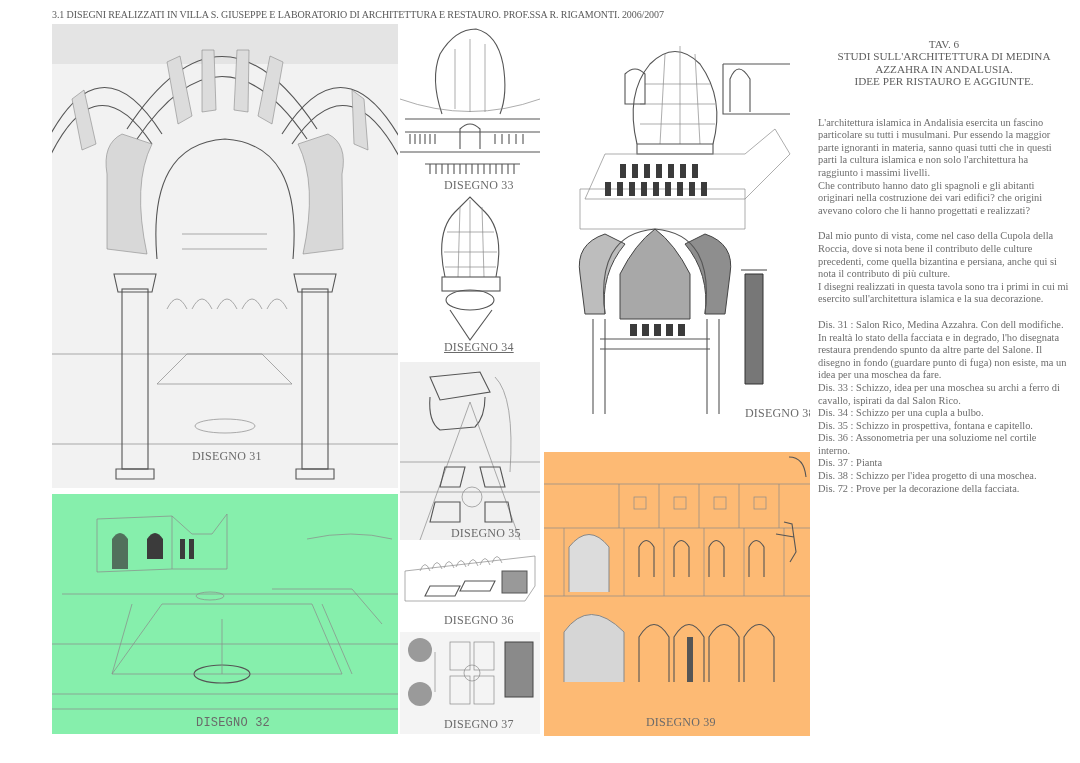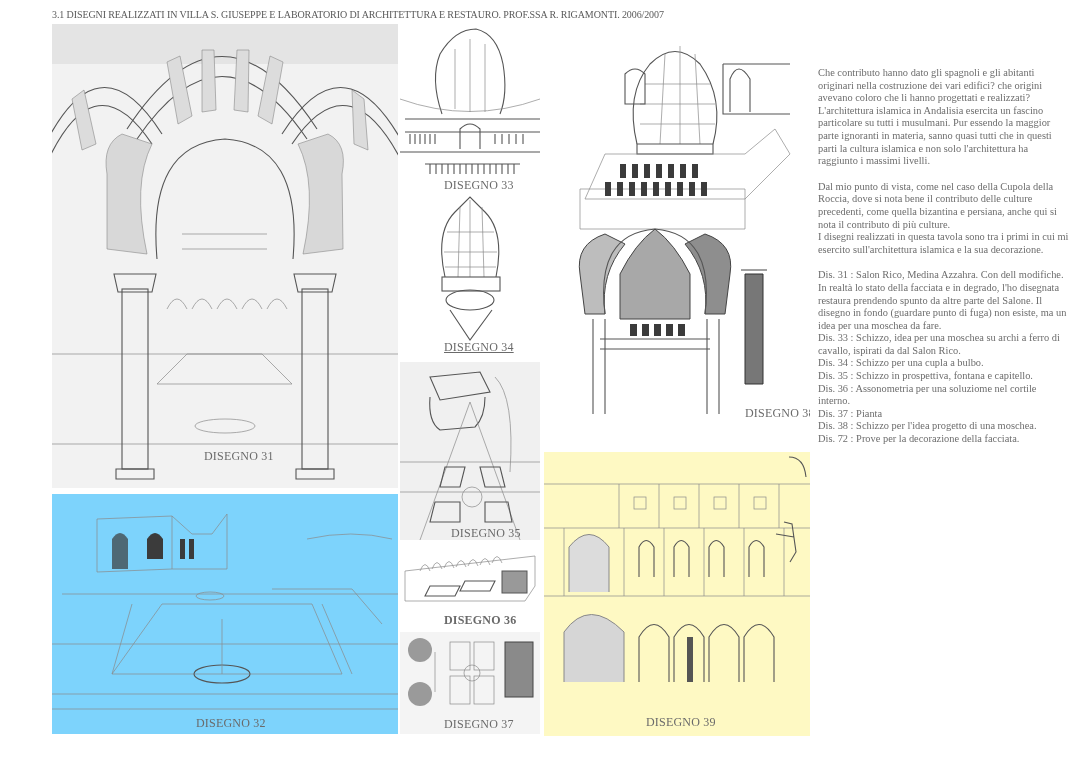--- a/index.html
+++ b/index.html
@@ -50,24 +50,24 @@
       <ellipse cx="173" cy="402" rx="30" ry="7"></ellipse>
       <path d="M0 330 L346 330 M0 420 L346 420"></path>
     </g>
     <g class="stroke">
       <rect x="70" y="265" width="26" height="180"></rect>
       <rect x="250" y="265" width="26" height="180"></rect>
       <path d="M62 250 L104 250 L100 268 L66 268Z M242 250 L284 250 L280 268 L246 268Z"></path>
       <path d="M64 445 L102 445 L102 455 L64 455Z M244 445 L282 445 L282 455 L244 455Z"></path>
     </g>
   </svg>
-  <span class="label" style="left:152px;top:425px;text-align:right;">DISEGNO 31</span>
-</div>
-
-<div class="panel" style="left:52px;top:494px;width:346px;height:240px;background:#7dd3fc;">
+  <span class="label" style="left:140px;top:425px;text-align:right;">DISEGNO 31</span>
+</div>
+
+<div class="panel" style="left:52px;top:494px;width:346px;height:240px;background:#86efac;font-family:Liberation Mono, monospace;">
   <svg viewBox="0 0 346 240" preserveAspectRatio="none">
     <g class="thin">
       <path d="M45 25 L120 22 L120 75 L45 78Z"></path>
       <path d="M120 22 L140 40 L160 40 L175 20 L175 75 L120 75"></path>
       <path d="M10 100 L346 100 M0 150 L346 150"></path>
       <path d="M80 110 L60 180 M270 110 L300 180"></path>
       <path d="M110 110 L260 110 L290 180 L60 180Z"></path>
       <path d="M0 200 L346 200 M0 215 L346 215"></path>
       <path d="M220 95 L300 95 L330 130"></path>
       <path d="M255 45 Q300 35 340 45"></path>
@@ -134,21 +134,21 @@
 
 <div class="panel" style="left:400px;top:546px;width:140px;height:82px;background:#fff;">
   <svg viewBox="0 0 140 82" preserveAspectRatio="none">
     <path d="M5 25 L135 10 M5 25 L5 55 M5 55 L125 55 L135 40 L135 10" class="thin"></path>
     <g class="thin">
         <path d="M20 25 Q25 12 30 25 M32 23 Q37 10 42 23 M44 22 Q49 9 54 22 M56 21 Q61 8 66 21 M68 20 Q73 7 78 20 M80 19 Q85 6 90 19 M92 17 Q97 4 102 17"></path>
       </g>
     <path d="M30 40 L60 40 L55 50 L25 50Z M65 35 L95 35 L90 45 L60 45Z" class="stroke"></path>
     <rect x="102" y="25" width="25" height="22" fill="#999" stroke="#555"></rect>
   </svg>
-  <span class="label" style="left:44px;top:67px;font-weight:bold;">DISEGNO 36</span>
+  <span class="label" style="left:44px;top:67px;">DISEGNO 36</span>
 </div>
 
 <div class="panel" style="left:400px;top:632px;width:140px;height:102px;background:#f4f4f4;">
   <svg viewBox="0 0 140 102" preserveAspectRatio="none">
     <circle cx="20" cy="18" r="12" fill="#9a9a9a"></circle>
     <circle cx="20" cy="62" r="12" fill="#9a9a9a"></circle>
     <path d="M35 20 L35 60" class="thin"></path>
     <rect x="50" y="10" width="20" height="28" class="thin" fill="#ddd"></rect>
     <rect x="74" y="10" width="20" height="28" class="thin" fill="#ddd"></rect>
     <rect x="50" y="44" width="20" height="28" class="thin" fill="#ddd"></rect>
@@ -201,21 +201,21 @@
         <rect x="133" y="290" width="7" height="12"></rect>
       </g>
     <path d="M55 305 L165 305 M55 315 L165 315" class="stroke"></path>
     <path d="M48 285 L48 380 M60 285 L60 380 M162 285 L162 380 M174 285 L174 380" class="stroke"></path>
     <path d="M200 240 L218 240 L218 350 L200 350Z" fill="#777" stroke="#333"></path>
     <path d="M196 236 L222 236" class="stroke"></path>
   </svg>
   <span class="label" style="left:180px;top:372px;margin-left:20px;">DISEGNO 38</span>
 </div>
 
-<div class="panel" style="left:544px;top:452px;width:266px;height:284px;background:#fef9c3;">
+<div class="panel" style="left:544px;top:452px;width:266px;height:284px;background:#fdba74;">
   <svg viewBox="0 0 266 284" preserveAspectRatio="none">
     <path d="M0 32 L266 32 M0 76 L266 76 M0 144 L266 144" class="thin"></path>
     <g class="thin">
       <rect x="90" y="45" width="12" height="12"></rect>
         <rect x="130" y="45" width="12" height="12"></rect>
         <rect x="170" y="45" width="12" height="12"></rect>
         <rect x="210" y="45" width="12" height="12"></rect>
       <path d="M75 32 L75 76 M115 32 L115 76 M155 32 L155 76 M195 32 L195 76 M235 32 L235 76"></path>
       <path d="M20 76 L20 144 M80 76 L80 144 M120 76 L120 144 M160 76 L160 144 M200 76 L200 144 M240 76 L240 144"></path>
     </g>
@@ -234,23 +234,29 @@
       <path d="M200 230 L200 185 Q215 160 230 185 L230 230"></path>
     </g>
     <rect x="143" y="185" width="6" height="45" fill="#555"></rect>
     <path d="M240 70 L248 72 L252 100 L246 110 M250 85 L232 82" class="stroke"></path>
     <path d="M245 5 Q260 5 262 25" class="stroke"></path>
   </svg>
   <span class="label" style="left:102px;top:263px;">DISEGNO 39</span>
 </div>
 
 <div class="right">
+  <div class="title">
+    <div>TAV. 6</div>
+    <div>STUDI SULL'ARCHITETTURA DI MEDINA</div>
+    <div>AZZAHRA IN ANDALUSIA.</div>
+    <div>IDEE PER RISTAURO E AGGIUNTE.</div>
+  </div>
   <div style="height:29px"></div>
+  <p>L'architettura islamica in Andalisia esercita un fascino particolare su tutti i musulmani. Pur essendo la maggior parte ignoranti in materia, sanno quasi tutti che in questi parti la cultura islamica e non solo l'architettura ha raggiunto i massimi livelli.</p>
   <p>Che contributo hanno dato gli spagnoli e gli abitanti originari nella costruzione dei vari edifici? che origini avevano coloro che li hanno progettati e realizzati?</p>
-  <p>L'architettura islamica in Andalisia esercita un fascino particolare su tutti i musulmani. Pur essendo la maggior parte ignoranti in materia, sanno quasi tutti che in questi parti la cultura islamica e non solo l'architettura ha raggiunto i massimi livelli.</p>
   <div class="gap"></div>
   <p>Dal mio punto di vista, come nel caso della Cupola della Roccia, dove si nota bene il contributo delle culture precedenti, come quella bizantina e persiana, anche qui si nota il contributo di più culture.</p>
   <p>I disegni realizzati in questa tavola sono tra i primi in cui mi esercito sull'architettura islamica e la sua decorazione.</p>
   <div class="gap"></div>
   <p>Dis. 31 :  Salon Rico, Medina Azzahra. Con dell modifiche. In realtà lo stato della facciata e in degrado, l'ho disegnata restaura prendendo spunto da altre parte del Salone. Il disegno in fondo (guardare punto di fuga) non esiste, ma un idea per una moschea da fare.</p>
   <p>Dis. 33 : Schizzo, idea per una moschea su archi a ferro di cavallo,  ispirati da dal Salon Rico.</p>
   <p>Dis. 34 : Schizzo per una cupla a bulbo.</p>
   <p>Dis. 35 : Schizzo in prospettiva, fontana e capitello.</p>
   <p>Dis. 36 : Assonometria  per una soluziome nel cortile interno.</p>
   <p>Dis. 37 : Pianta</p>

